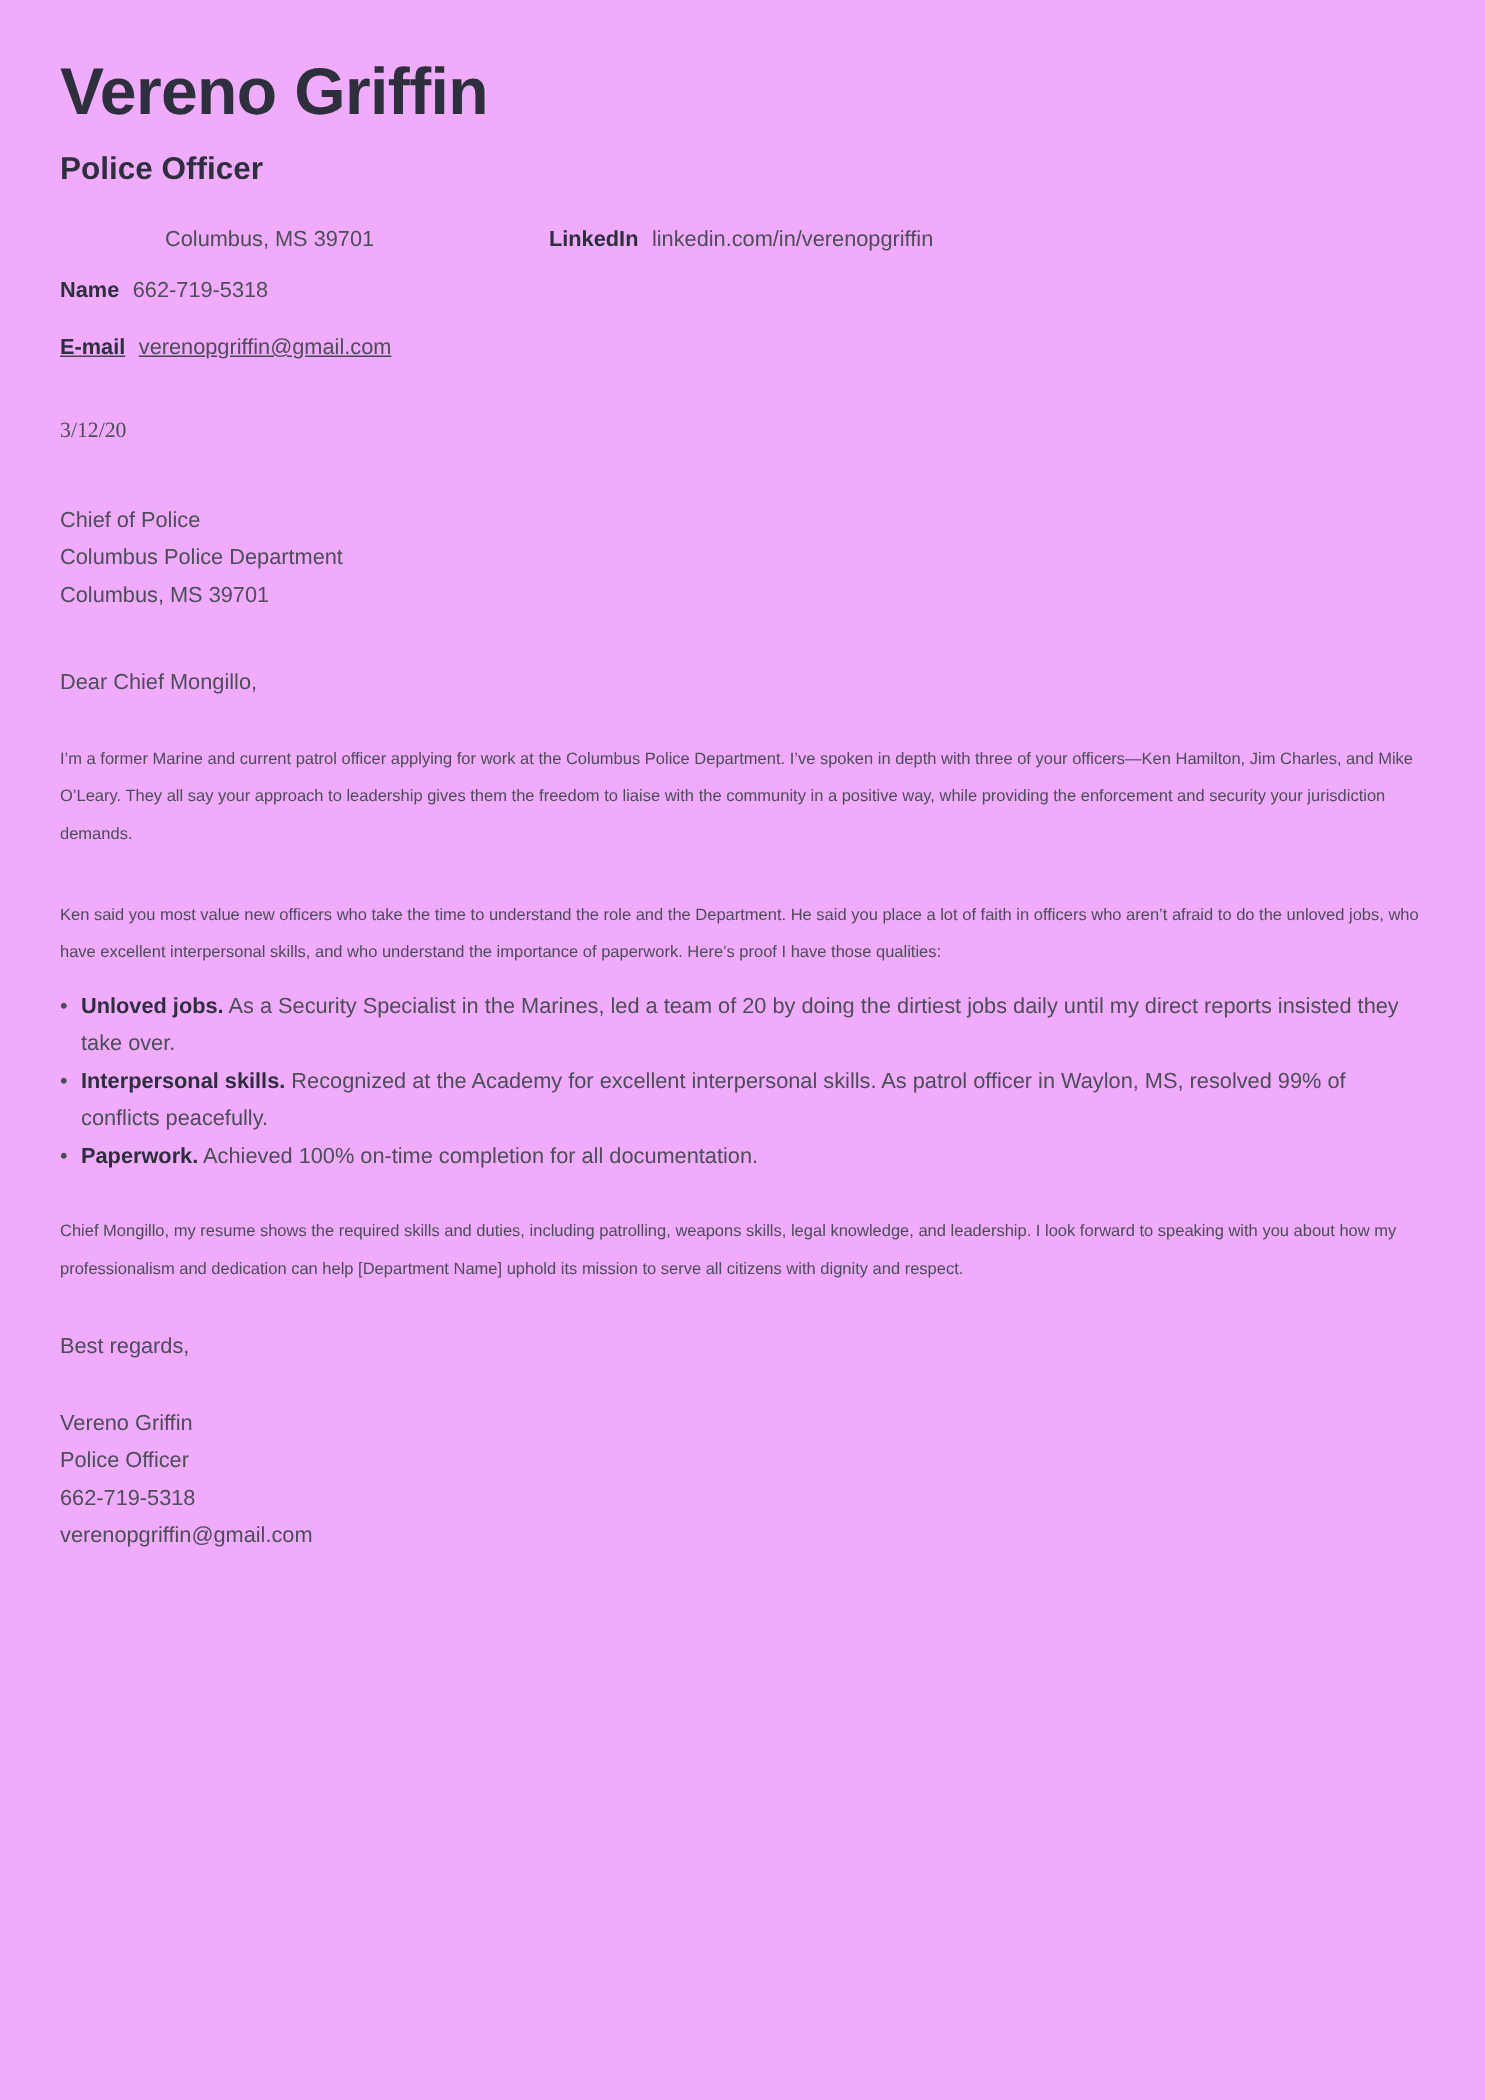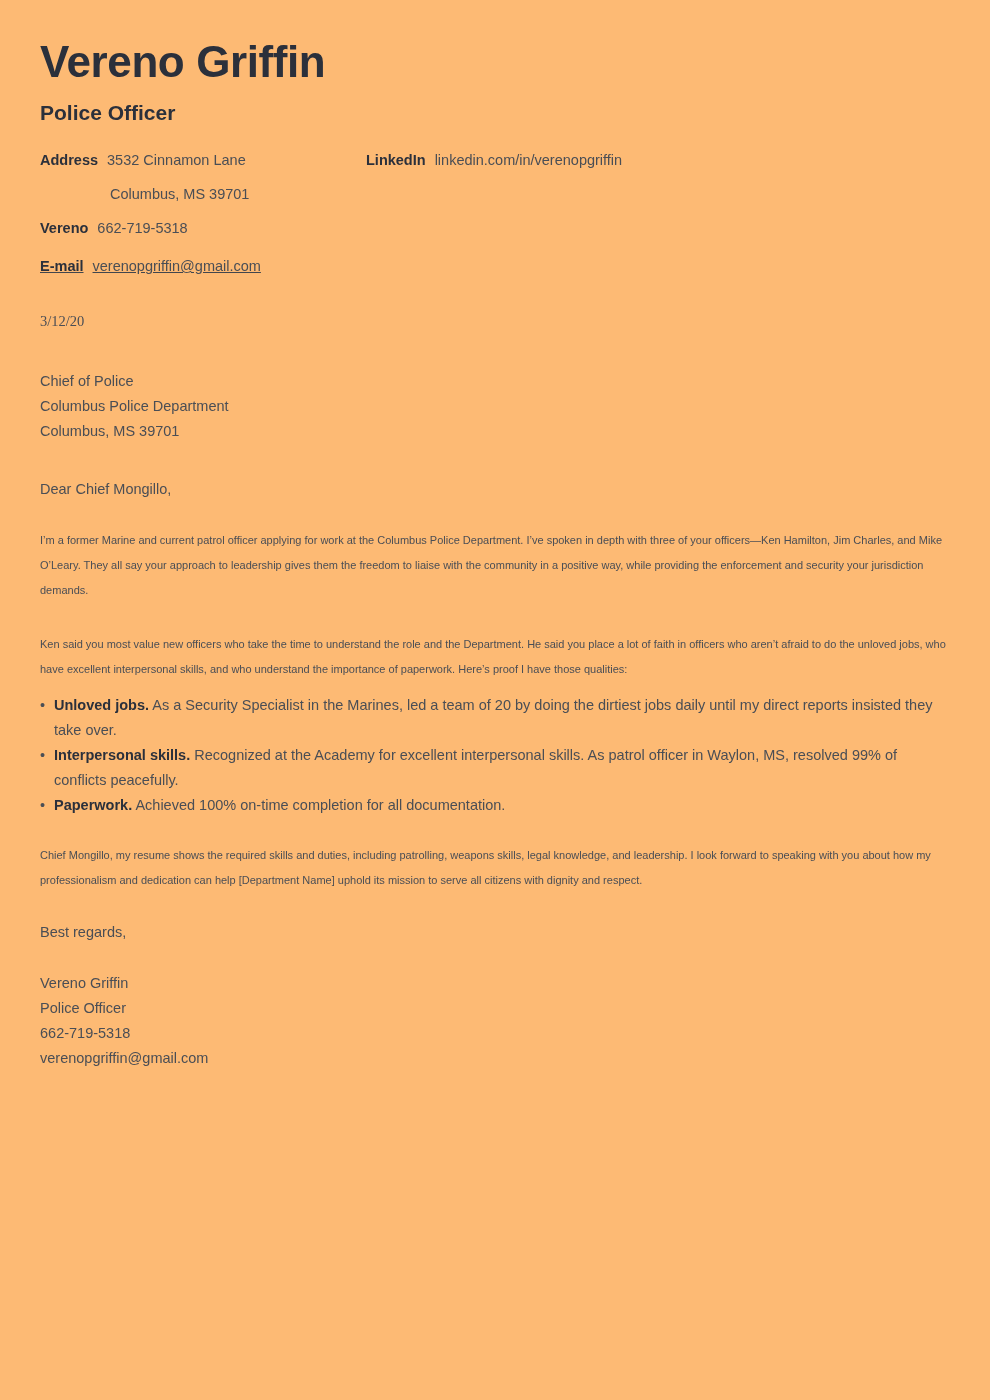--- a/index.html
+++ b/index.html
@@ -11,21 +11,21 @@
     width: 990px;
     height: 1400px;
     font-family: "Liberation Sans", sans-serif;
     color: #42464d;
     -webkit-font-smoothing: antialiased;
   }
   .page {
     position: relative;
     width: 990px;
     height: 1400px;
-    background: #fdba74;
+    background: #f0abfc;
     box-sizing: border-box;
     padding: 0 40px;
     overflow: hidden;
   }
 
   
   .name {
     margin: 0;
     padding-top: 36px;
     font-size: 44px;
@@ -164,29 +164,25 @@
 <div class="page">
 
   <h1 class="name">Vereno Griffin</h1>
   <h2 class="job-title">Police Officer</h2>
 
   <div class="contact-block">
 
     <div class="contact-left">
 
       <div>
-        <div class="contact-row">
-          <span class="contact-label">Address</span>
-          <span class="contact-value">3532 Cinnamon Lane</span>
-        </div>
         <div class="contact-value-2">Columbus, MS 39701</div>
       </div>
 
       <div class="contact-row" style="margin-top:14px;">
-        <span class="contact-label">Vereno</span>
+        <span class="contact-label">Name</span>
         <span class="contact-value">662-719-5318</span>
       </div>
 
       <div class="contact-row" style="margin-top:18px;text-decoration:underline;">
         <span class="contact-label">E-mail</span>
         <span class="contact-value">verenopgriffin@gmail.com</span>
       </div>
 
     </div>
 

